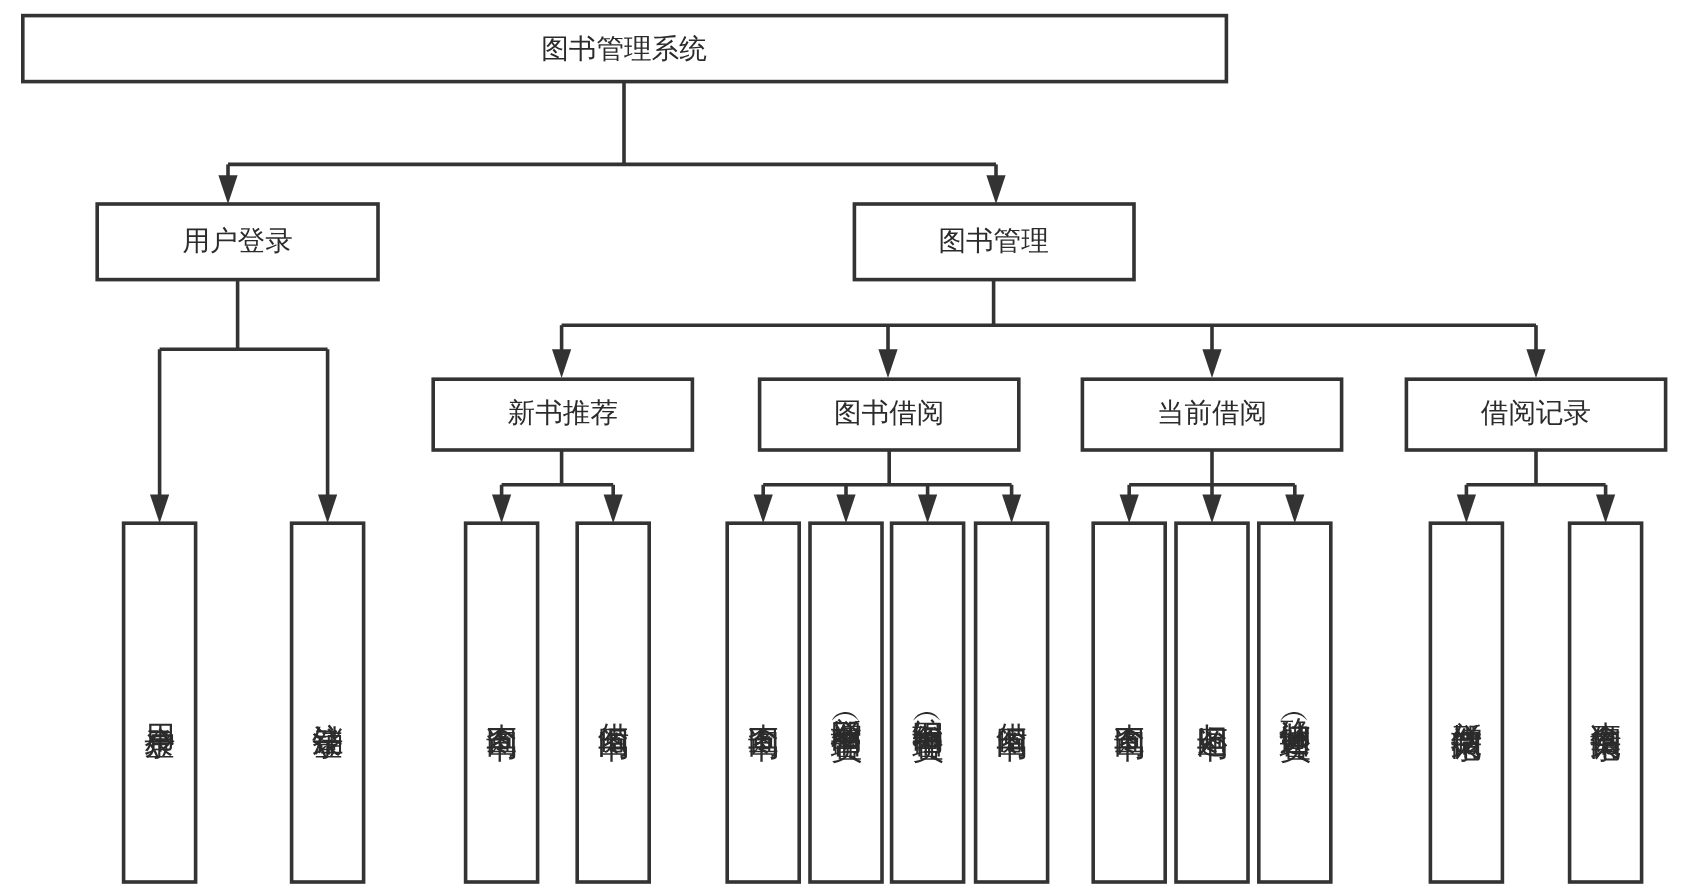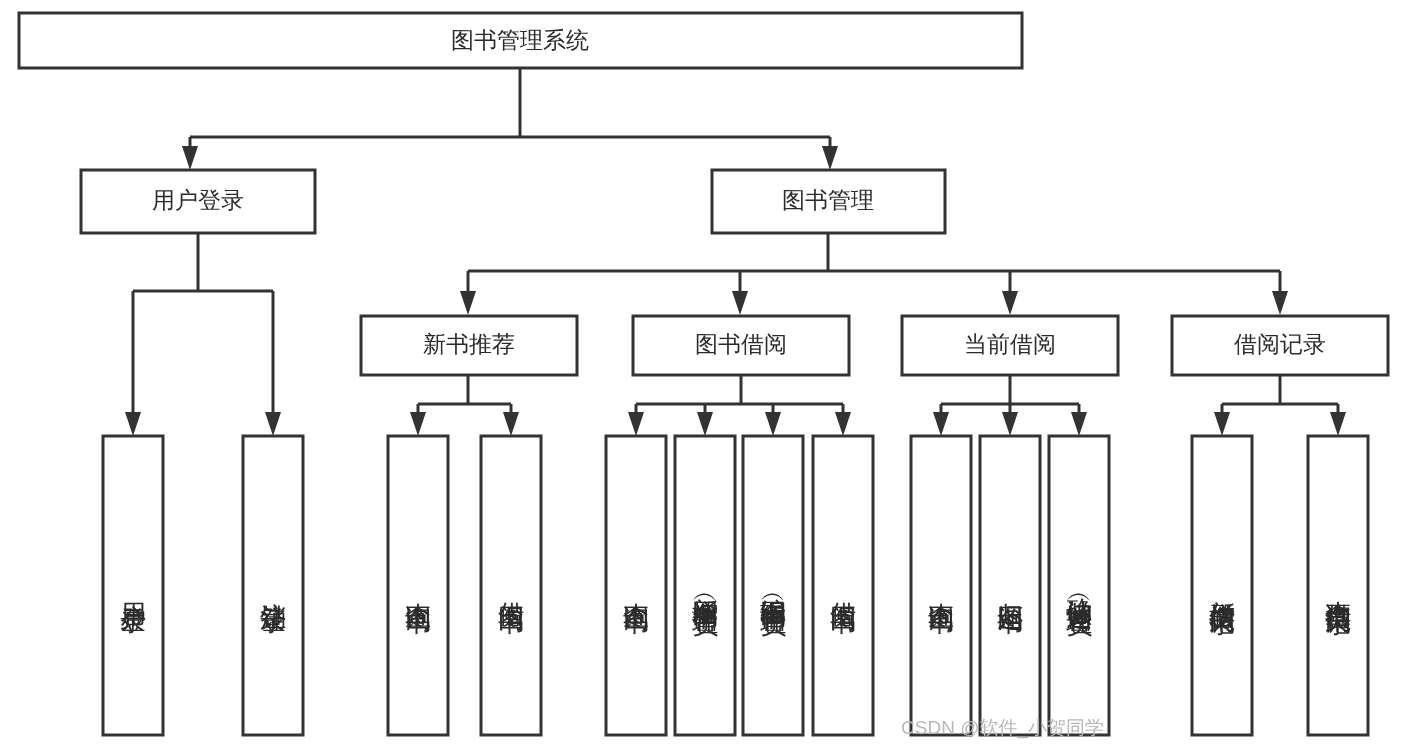--- a/index.html
+++ b/index.html
@@ -256,15 +256,14 @@
     <span class="leaf-label">确认归还（管理员）</span>
   </div>
 
   <div class="leaf-label-wrap" style="left:1192px; top:436px; width:60px; height:299px;">
     <span class="leaf-label">新增借阅记录</span>
   </div>
   <div class="leaf-label-wrap" style="left:1308px; top:436px; width:60px; height:299px;">
     <span class="leaf-label">查询借阅记录</span>
   </div>
 
-  <div class="watermark">CSDN @软件_小贺同学</div>
 
 </div>
 
 </body></html>

